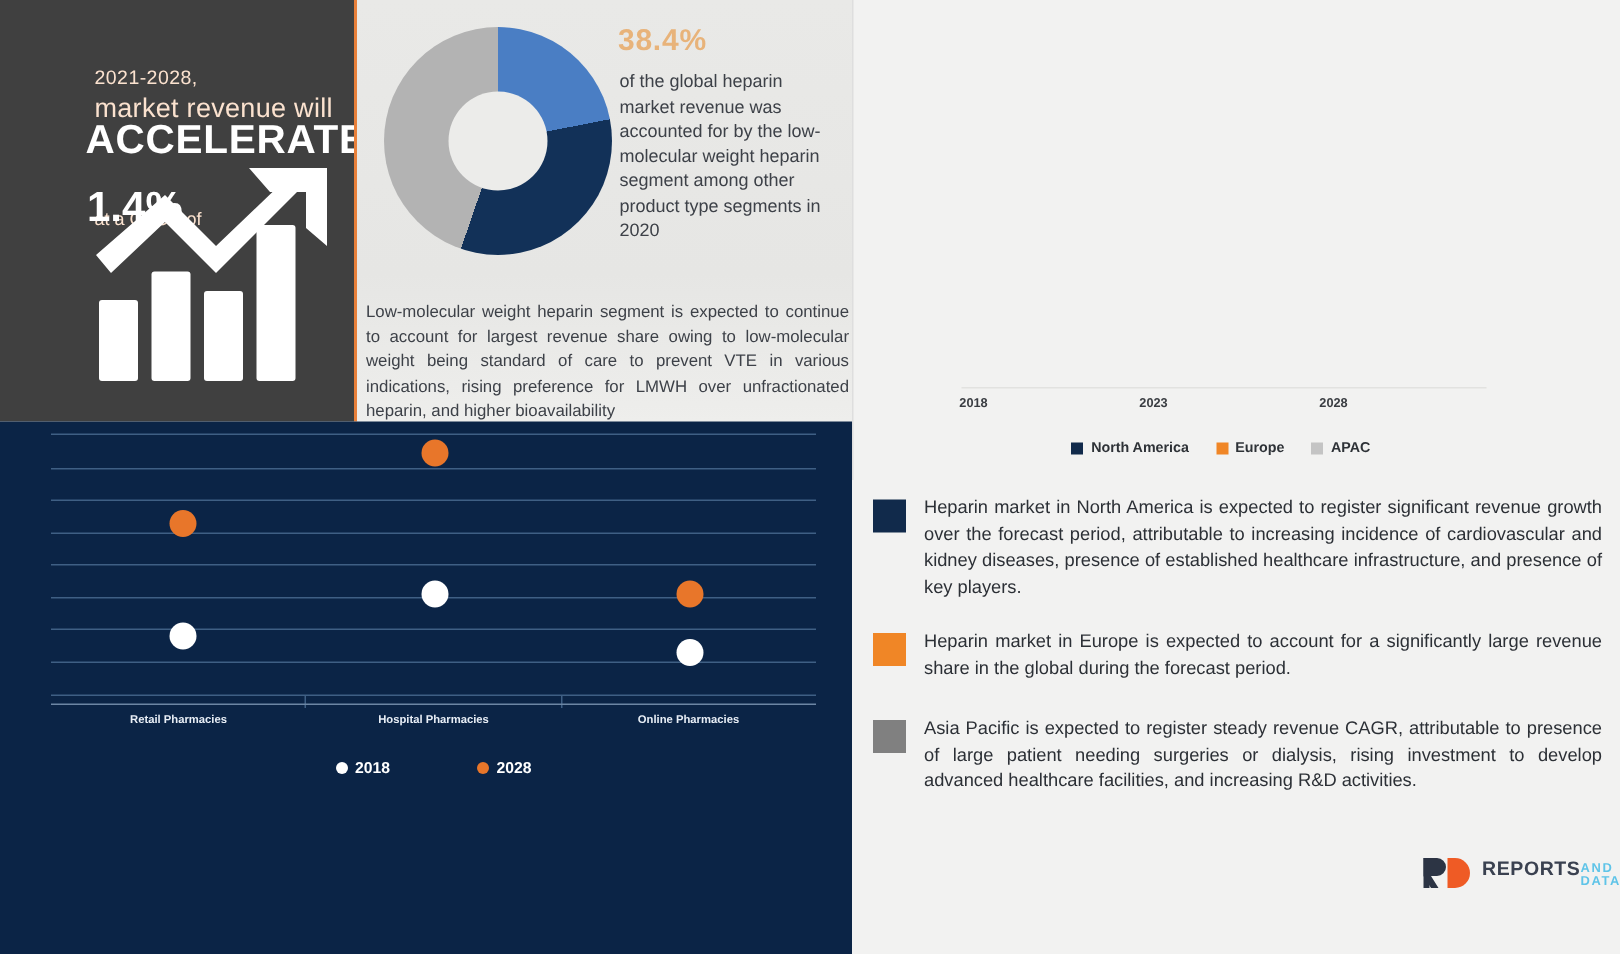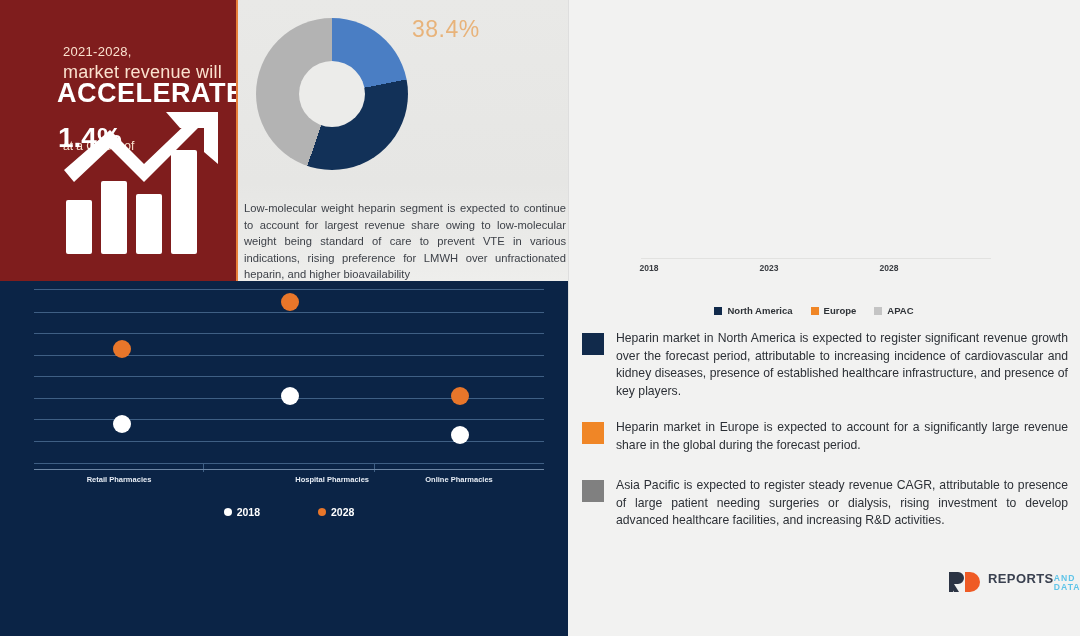--- a/index.html
+++ b/index.html
@@ -8,21 +8,21 @@
   body {
     font-family:"Liberation Sans", sans-serif;
     background:#f2f2f1;
     position:relative;
   }
   .stage { position:relative; width:1080px; height:636px; }
 
   
   .cagr-panel {
     position:absolute; left:0; top:0; width:236px; height:281px;
-    background:#7f1d1d;
+    background:#404040;
     overflow:hidden;
   }
   .cagr-l1 {
     position:absolute; left:63px; top:44px;
     font-size:13px; color:#fbe2cf; letter-spacing:.3px;
   }
   .cagr-l2 {
     position:absolute; left:63px; top:62px;
     font-size:18px; color:#fbe2cf; letter-spacing:.2px;
   }
@@ -55,21 +55,21 @@
       #123158 79deg 199deg,
       #b3b3b3 199deg 360deg);
   }
   .donut::after {
     content:""; position:absolute; left:50%; top:50%;
     width:66px; height:66px; margin:-33px 0 0 -33px;
     border-radius:50%; background:#ececea;
   }
   .stat-pct {
     position:absolute; left:174px; top:16px;
-    font-size:23px; color:#e8b37a; font-weight:normal; letter-spacing:.5px;
+    font-size:20px; color:#e8b37a; font-weight:bold; letter-spacing:.5px;
   }
   .stat-text {
     position:absolute; left:175px; top:46px; width:148px;
     font-size:12px; line-height:16.5px; color:#3d4148;
   }
   .donut-note {
     position:absolute; left:6px; top:200px; width:322px;
     font-size:11.2px; line-height:16.5px; color:#3d4148;
     text-align:justify;
   }
@@ -85,21 +85,21 @@
     background:#e2e2e0;
   }
   .xtick {
     position:absolute; top:263px;
     font-size:8.5px; font-weight:bold; color:#3a3d42; text-align:center; width:60px;
   }
   .bar-legend {
     position:absolute; left:648px; top:293px; width:330px;
     display:flex; justify-content:center; gap:18px; align-items:center;
   }
-  .lg-item { display:flex; align-items:center; gap:5px; font-size:9.5px; font-weight:bold; color:#2e3237;margin-top:12px; }
+  .lg-item { display:flex; align-items:center; gap:5px; font-size:9.5px; font-weight:bold; color:#2e3237; }
   .lg-sw { width:8px; height:8px; display:inline-block; }
 
   
   .bullets { position:absolute; left:568px; top:322px; width:592px; height:250px; }
   .bullet { position:absolute; left:14px; width:486px; display:flex; gap:12px; }
   .b-sw { width:22px; height:22px; flex:0 0 22px; margin-top:3px; }
   .b-text { font-size:12.2px; line-height:17.5px; color:#2c3036; text-align:justify; }
 
   
   .dark-panel {
@@ -159,20 +159,21 @@
         </g>
       </svg>
     </span>
   </div>
 
   <div class="donut-panel">
     <div class="donut-wrap">
       <div class="donut"></div>
     </div>
     <div class="stat-pct">38.4%</div>
+    <div class="stat-text">of the global heparin market revenue was accounted for by the low-molecular weight heparin segment among other product type segments in 2020</div>
     <div class="donut-note">Low-molecular weight heparin segment is expected to continue to account for largest revenue share owing to low-molecular weight being standard of care to prevent VTE in various indications, rising preference for LMWH over unfractionated heparin, and higher bioavailability</div>
   </div>
 
   <div class="bar-panel">
 
     <div class="axis-base" style="left:72px;top:258px;"></div>
     <div class="xtick" style="left:50px;">2018</div>
     <div class="xtick" style="left:170px;">2023</div>
     <div class="xtick" style="left:290px;">2028</div>
 
@@ -227,21 +228,21 @@
       <div class="dot y2018" style="left: 256px; top: 111.38px; background: rgb(255, 255, 255);"></div>
       <div class="dot y2018" style="left: 88px; top: 138.68px; background: rgb(255, 255, 255);"></div>
       <div class="dot y2018" style="left: 426px; top: 149.6px; background: rgb(255, 255, 255);"></div>
     </div>
 
     <div class="vsep" style="left:203px;top:183px;height:8px;"></div>
     <div class="vsep" style="left:374px;top:183px;height:8px;"></div>
     <div class="axis-line" style="top:188px;"></div>
 
     <div class="cat-label" style="left:39px;top:194px;">Retail Pharmacies</div>
-    <div class="cat-label" style="left:209px;top:194px;text-align:right;">Hospital Pharmacies</div>
+    <div class="cat-label" style="left:209px;top:194px;">Hospital Pharmacies</div>
     <div class="cat-label" style="left:379px;top:194px;">Online Pharmacies</div>
 
     <div class="dot-legend" style="top:225px;">
       <span class="dl-item">
         <i class="dl-dot" style="background:#ffffff"></i>
         <span>2018</span>
       </span>
       <span class="dl-item">
         <i class="dl-dot" style="background:#e8762a"></i>
         <span>2028</span>

